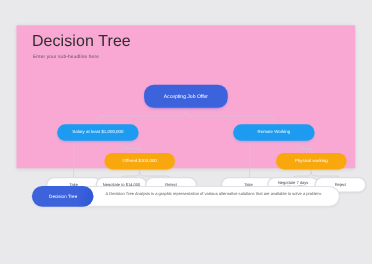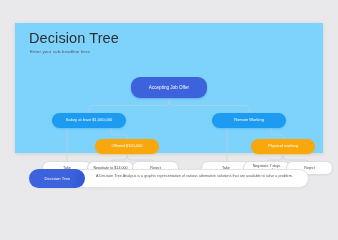--- a/index.html
+++ b/index.html
@@ -12,21 +12,21 @@
   #page {
     position: relative;
     width: 338px; height: 225px;
     background: #e9e9eb;
   }
   
   #slide {
     position: absolute;
     left: 15px; top: 23px;
     width: 308px; height: 130px;
-    background: #7dd3fc;
+    background: #f9a8d4;
     box-shadow: 0 1px 4px rgba(0,0,0,0.10);
   }
   
   #title {
     position: absolute;
     left: 14px; top: 7px;
     font-size: 14.5px;
     letter-spacing: .1px;
     color: #2f2f2f;
     font-weight: 400;

